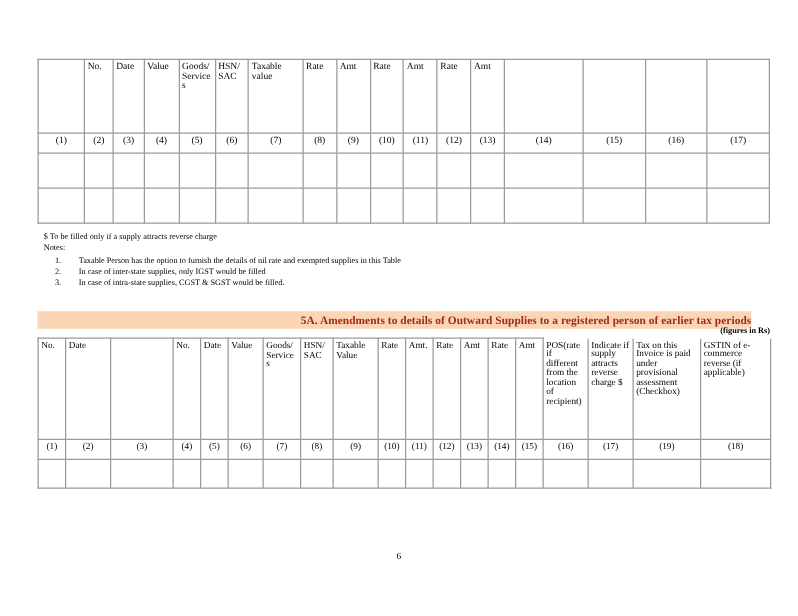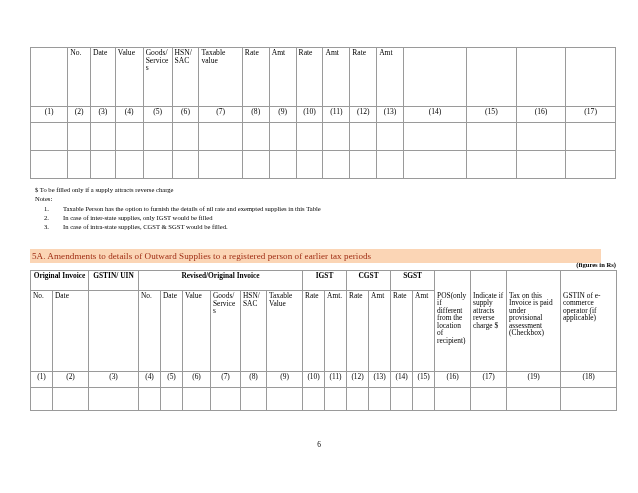--- a/index.html
+++ b/index.html
@@ -88,26 +88,27 @@
 
   
   #section-5a-heading {
     position: absolute;
     left: 30px;
     top: 249px;
     width: 571px;
     height: 14px;
     background: #fbd5b5;
     color: #9e2b12;
-    font-weight: normal;
+    font-weight: bold;
     font-size: 9.1px;
     line-height: 14px;
     padding-left: 2px;
     box-sizing: border-box;
     letter-spacing: 0.05px;
+    text-align: right;
   }
   #figures-in-rs {
     position: absolute;
     left: 30px;
     top: 261px;
     width: 586px;
     text-align: right;
     font-size: 6.6px;
     font-weight: bold;
   }
@@ -279,52 +280,40 @@
       <col style="width:22px">
         <col style="width:22px">
       <col style="width:22px">
         <col style="width:22px">
       <col style="width:36px">
         <col style="width:36px">
         <col style="width:54px">
         <col style="width:56px">
     </colgroup>
     <tbody>
-      <tr class="grp">
-        <td colspan="2">Original Invoice</td>
-        <td>GSTIN/ UIN</td>
-        <td colspan="6">Revised/Original Invoice</td>
-        <td colspan="2">IGST</td>
-        <td colspan="2">CGST</td>
-        <td colspan="2">SGST</td>
-        <td style="border-bottom:none"></td>
-        <td style="border-bottom:none"></td>
-        <td style="border-bottom:none"></td>
-        <td style="border-bottom:none"></td>
-      </tr>
       <tr class="sub">
         <td>No.</td>
         <td>Date</td>
         <td></td>
         <td>No.</td>
         <td>Date</td>
         <td>Value</td>
         <td>Goods/ Service s</td>
         <td>HSN/ SAC</td>
         <td>Taxable Value</td>
         <td>Rate</td>
         <td>Amt.</td>
         <td>Rate</td>
         <td>Amt</td>
         <td>Rate</td>
         <td>Amt</td>
-        <td class="pos-cell" style="border-top:none"><span class="pos-b">POS</span><span>(only if different from the location of  recipient)</span></td>
+        <td class="pos-cell" style="border-top:none"><span class="pos-b">POS</span><span>(rate if different from the location of  recipient)</span></td>
         <td style="border-top:none">Indicate if supply attracts reverse charge $</td>
         <td style="border-top:none">Tax on this Invoice is paid under provisional assessment (Checkbox)</td>
-        <td style="border-top:none">GSTIN of e-commerce operator (if applicable)</td>
+        <td style="border-top:none">GSTIN of e-commerce reverse (if applicable)</td>
       </tr>
       <tr class="numrow">
         <td>(1)</td>
         <td>(2)</td>
         <td>(3)</td>
         <td>(4)</td>
         <td>(5)</td>
         <td>(6)</td>
         <td>(7)</td>
         <td>(8)</td>

